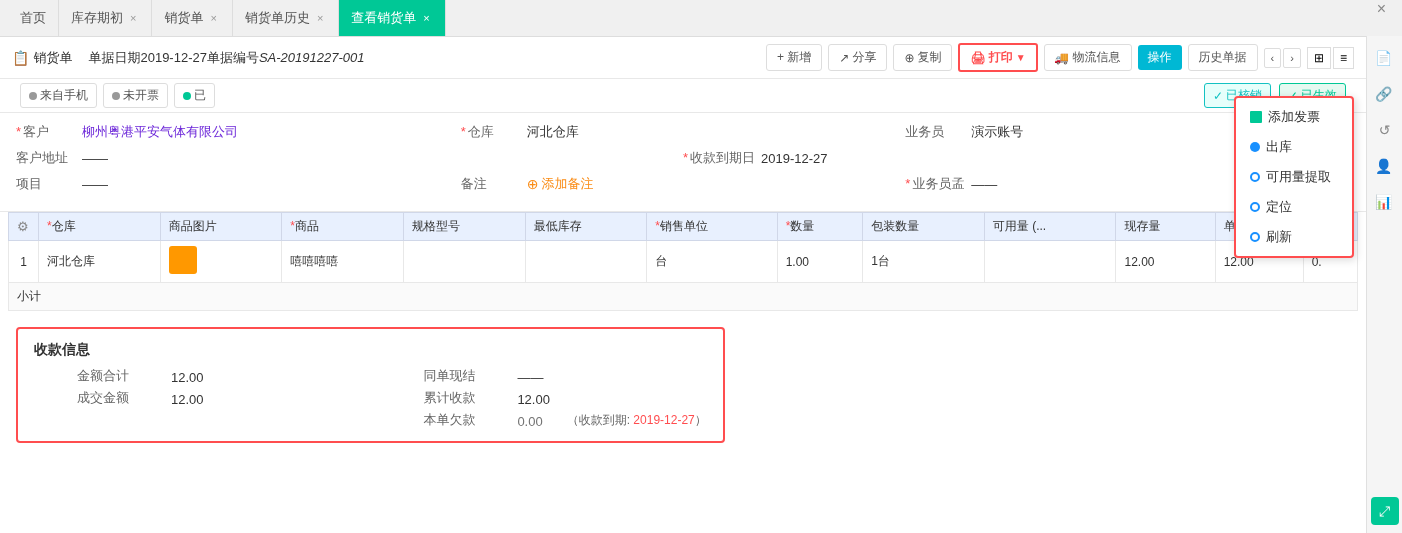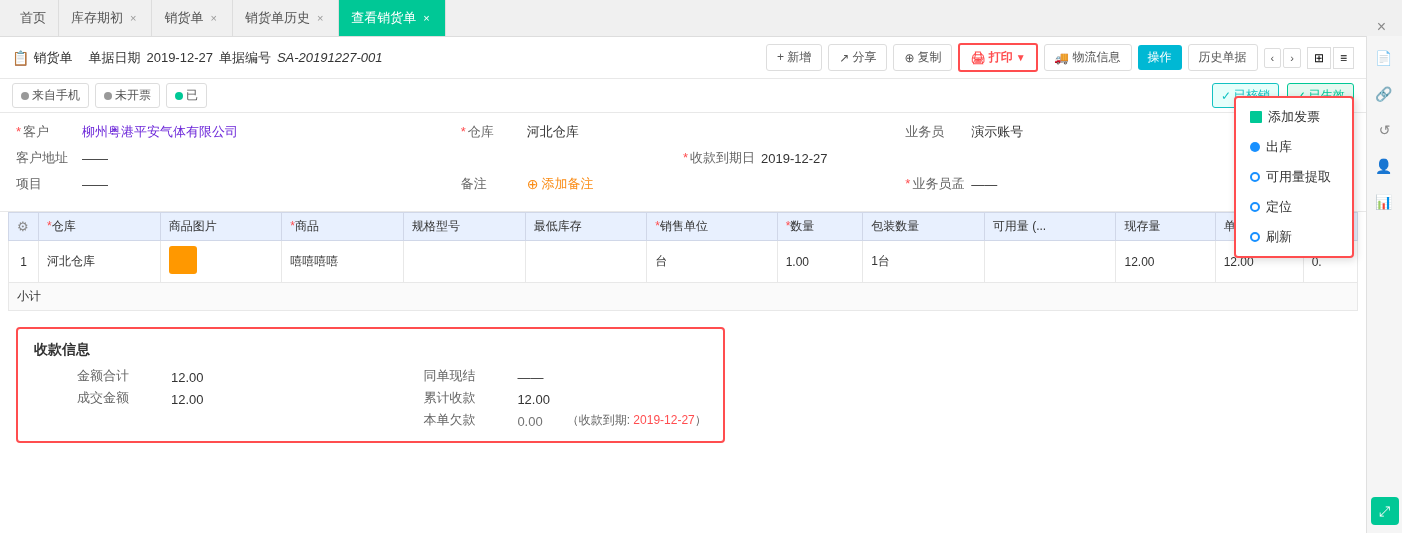--- a/index.html
+++ b/index.html
@@ -1,20 +1,20 @@
 <!DOCTYPE html>
 <html><head>
   <meta charset="utf-8">
   <style>
     * { box-sizing: border-box; margin: 0; padding: 0; }
     body { font-family: 'Microsoft YaHei', Arial, sans-serif; font-size: 13px; background: #f5f5f5; color: #333; }
 
     
     .tab-bar {
-      display: flex; align-items: flex-end;
+      display: flex; align-items: flex-start;
       background: #f0f0f0; border-bottom: 1px solid #ddd;
       padding: 0 8px; height: 44px; position: relative;
     }
     .tab-item {
       display: flex; align-items: center; gap: 4px;
       padding: 0 12px; height: 36px; cursor: pointer;
       border-right: 1px solid #ddd; font-size: 13px; color: #555;
       background: #f0f0f0;
     }
     .tab-item.active {
@@ -39,21 +39,21 @@
       display: flex; align-items: center; justify-content: space-between;
       padding: 6px 12px; border-bottom: 1px solid #e8e8e8; background: #fff;
     }
     .doc-info {
       display: flex; align-items: center; gap: 16px;
     }
     .doc-title {
       display: flex; align-items: center; gap: 4px; color: #333; font-size: 13px;
     }
     .doc-title-icon { color: #00c896; font-size: 14px; }
-    .doc-meta { display: flex; align-items: center; gap: 6px; font-size: 13px; color: #666; justify-content: flex-end; }
+    .doc-meta { display: flex; align-items: center; font-size: 13px; color: #666; justify-content: flex-end; }
     .doc-meta span { color: #333; }
 
     .toolbar-actions {
       display: flex; align-items: center; gap: 6px;
     }
     .btn-action {
       display: flex; align-items: center; gap: 3px;
       padding: 4px 10px; border: 1px solid #ddd; border-radius: 3px;
       background: #fff; color: #555; cursor: pointer; font-size: 12px; white-space: nowrap;
     }
@@ -74,21 +74,21 @@
     .status-btn {
       display: flex; align-items: center; gap: 3px;
       padding: 3px 8px; border-radius: 3px; font-size: 12px; cursor: pointer; border: 1px solid;
     }
     .status-btn.green { background: #e6f9f1; border-color: #00c896; color: #00c896; }
     .status-btn.cyan { background: #e6fffb; border-color: #13c2c2; color: #13c2c2; }
 
     
     .second-toolbar {
       display: flex; align-items: flex-start; justify-content: flex-end;
-      padding: 4px 12px; border-bottom: 1px solid #e8e8e8; gap: 8px;
+      padding: 4px 20px; border-bottom: 1px solid #e8e8e8; gap: 8px;
     }
     .btn-sm {
       display: flex; align-items: center; gap: 3px;
       padding: 3px 8px; border: 1px solid #ddd; border-radius: 3px;
       background: #fff; color: #555; cursor: pointer; font-size: 12px;
     }
     .btn-sm .dot { width: 8px; height: 8px; border-radius: 50%; display: inline-block; }
     .dot-gray { background: #999; }
     .dot-green { background: #00c896; }
     .nav-arrows { display: flex; gap: 2px; }

